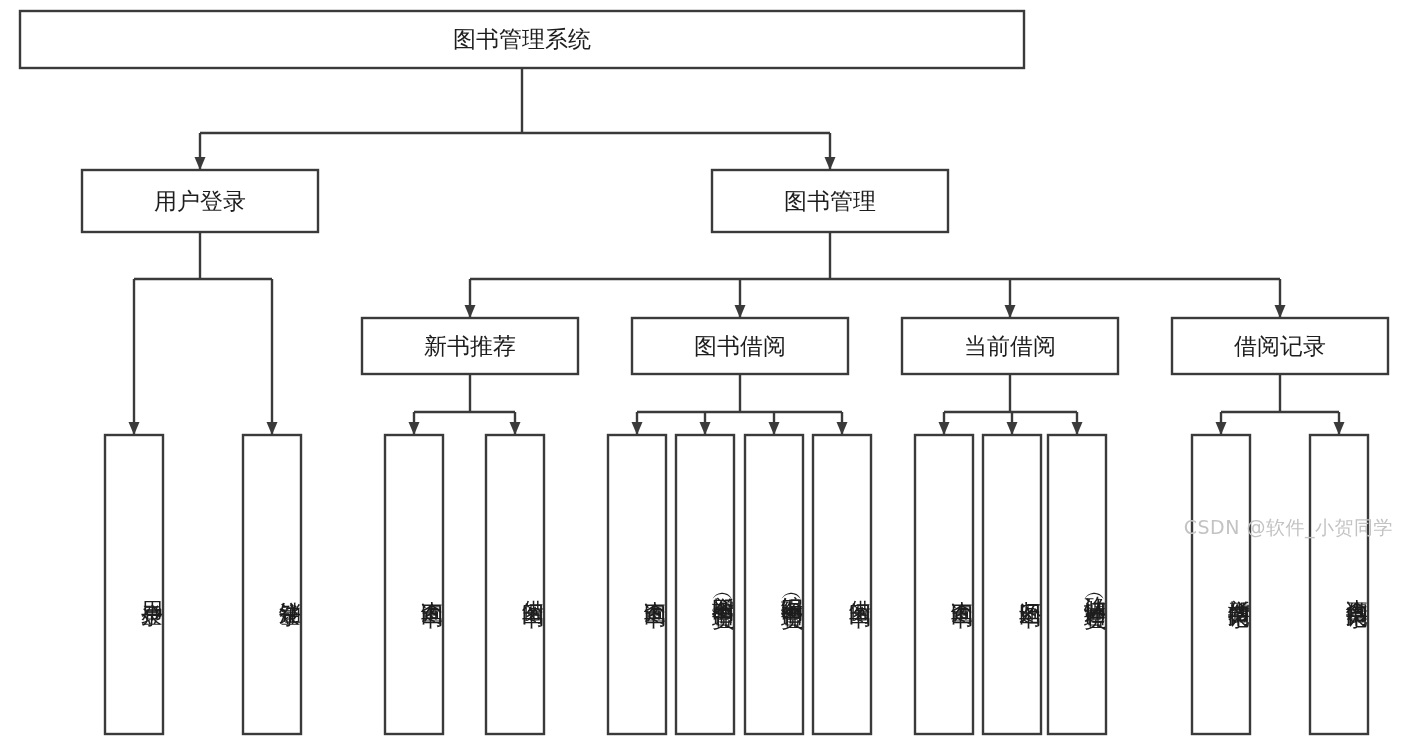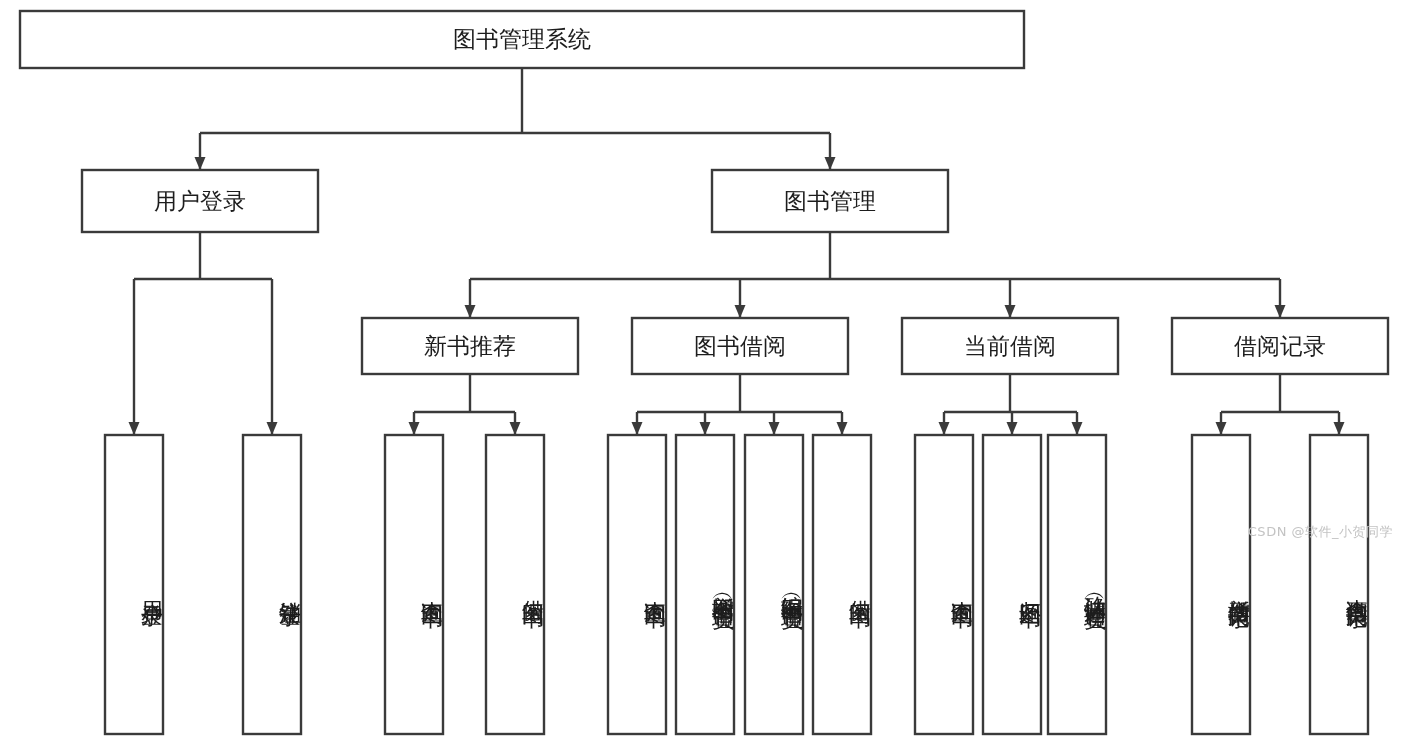--- a/index.html
+++ b/index.html
@@ -70,21 +70,21 @@
     letter-spacing: 2px;
     color: #1d1d1d;
     white-space: nowrap;
     pointer-events: none;
   }
   .watermark {
     position: absolute;
     right: 12px;
     bottom: 4px;
     font-family: "DejaVu Sans", "Liberation Sans", sans-serif;
-    font-size: 13px;
+    font-size: 19px;
     color: #c3c3c3;
     letter-spacing: 0.5px;
     white-space: nowrap;
   }
 </style>
 </head>
 <body>
 
 <div id="diagram-root">
 

